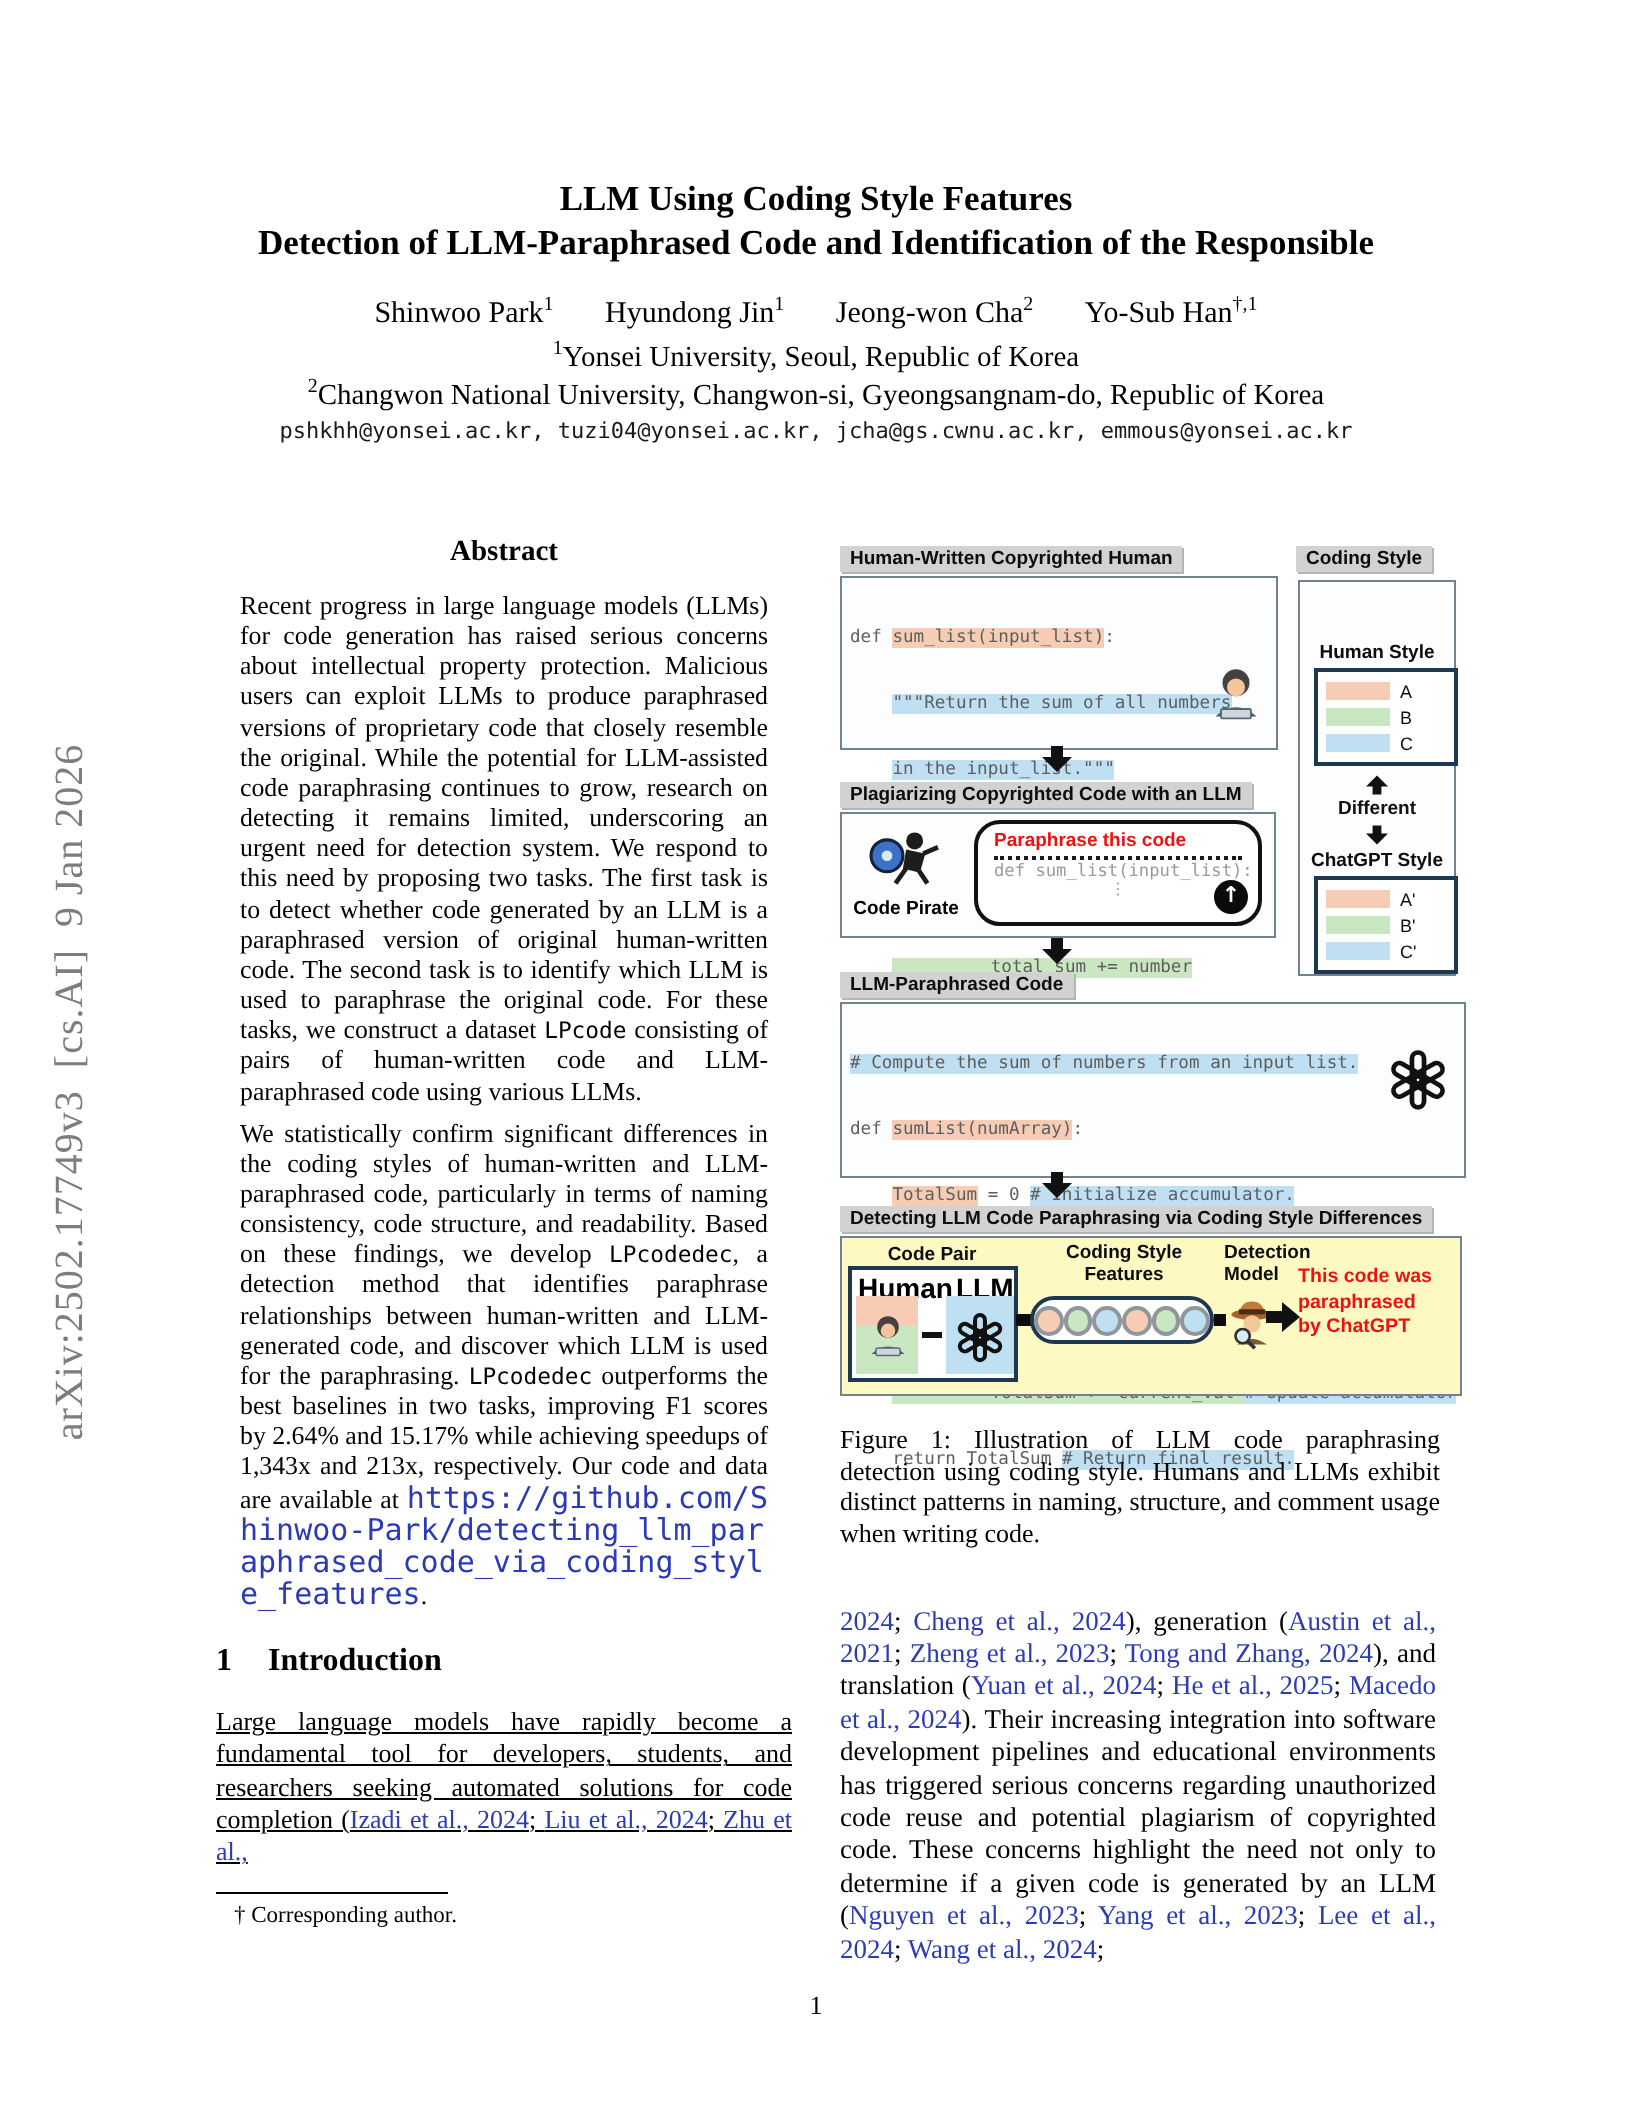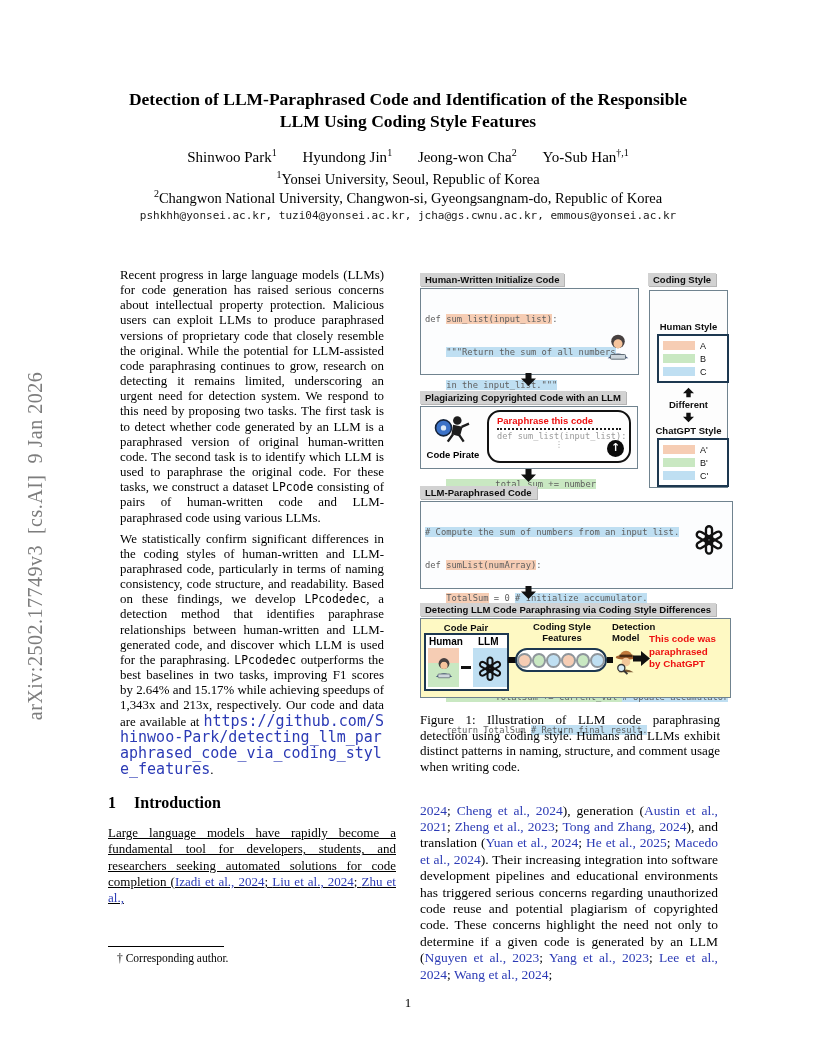--- a/index.html
+++ b/index.html
@@ -70,21 +70,21 @@
   .bubble-code{font-family:"DejaVu Sans Mono",monospace;font-size:8.6px;color:#9a9a9a;white-space:pre;}
   .bubble-vdots{text-align:center;color:#9a9a9a;font-size:8px;line-height:8px;}
   .send{position:absolute;right:5px;bottom:4px;width:17px;height:17px;border-radius:50%;
         background:#0b0b0b;color:#fff;text-align:center;line-height:16px;font-size:11px;
         font-weight:bold;font-family:"DejaVu Sans",sans-serif;}
 
   .detbox{position:absolute;background:#fef9c3;border:1.5px solid var(--boxborder);}
   .det-label{position:absolute;font-weight:bold;font-size:9.5px;line-height:11px;color:#0d0d0d;}
   .pairbox{position:absolute;left:3px;top:14px;width:85px;height:58px;border:2px solid var(--navyborder);
            background:#fff;box-sizing:border-box;}
-  .pair-name{position:absolute;top:1px;font-weight:bold;font-size:10px;}
+  .pair-name{position:absolute;top:1px;font-weight:bold;font-size:14px;}
   .pair-cell{position:absolute;top:13px;width:31px;height:39px;display:flex;align-items:center;justify-content:center;}
   .cell-human{left:2px;background:linear-gradient(var(--hlpink) 0 38%,var(--hlgreen) 38% 100%);}
   .cell-llm{left:47px;width:34px;background:var(--hlblue);}
   .minus{position:absolute;left:35px;top:31px;width:10px;height:3.2px;background:#111;}
   .conn{position:absolute;background:#0b0b0b;}
   .pill{position:absolute;left:94px;top:29px;width:92px;height:24px;border:2px solid var(--navyborder);
         border-radius:13px;background:#fff;display:flex;align-items:center;justify-content:center;gap:0px;box-sizing:border-box;}
   .dot{width:11px;height:11px;border-radius:50%;border:2.2px solid #8f969c;}
   .dot-pink{background:var(--hlpink);} .dot-green{background:var(--hlgreen);} .dot-blue{background:var(--hlblue);}
   .result{position:absolute;left:228px;top:14px;width:80px;color:var(--resultred);
@@ -97,54 +97,55 @@
   svg{display:block;}
 </style>
 </head>
 <body>
 
 <div class="page">
 
   <div class="arxiv">arXiv:2502.17749v3  [cs.AI]  9 Jan 2026</div>
 
   <div class="title">
+    <div>LLM Using Coding Style Features</div>
     <div>Detection of LLM-Paraphrased Code and Identification of the Responsible</div>
-    <div>LLM Using Coding Style Features</div>
   </div>
 
   <div class="authors">
     <span class="author"><span>Shinwoo Park</span><sup>1</sup></span>
     <span class="author"><span>Hyundong Jin</span><sup>1</sup></span>
     <span class="author"><span>Jeong-won Cha</span><sup>2</sup></span>
     <span class="author"><span>Yo-Sub Han</span><sup>†,1</sup></span>
   </div>
 
   <div class="affil affil1"><sup>1</sup><span>Yonsei University, Seoul, Republic of Korea</span></div>
   <div class="affil affil2"><sup>2</sup><span>Changwon National University, Changwon-si, Gyeongsangnam-do, Republic of Korea</span></div>
   <div class="emails">pshkhh@yonsei.ac.kr, tuzi04@yonsei.ac.kr, jcha@gs.cwnu.ac.kr, emmous@yonsei.ac.kr</div>
 
   <div class="col-left">
+    <div class="abs-heading">Abstract</div>
     <p class="abs-para"><span>Recent progress in large language models (LLMs) for code generation has raised serious concerns about intellectual property protection. Malicious users can exploit LLMs to produce paraphrased versions of proprietary code that closely resemble the original. While the potential for LLM-assisted code paraphrasing continues to grow, research on detecting it remains limited, underscoring an urgent need for detection system. We respond to this need by proposing two tasks. The first task is to detect whether code generated by an LLM is a paraphrased version of original human-written code. The second task is to identify which LLM is used to paraphrase the original code. For these tasks, we construct a dataset </span><span class="mono">LPcode</span><span> consisting of pairs of human-written code and LLM-paraphrased code using various LLMs.</span></p>
     <p class="abs-para"><span>We statistically confirm significant differences in the coding styles of human-written and LLM-paraphrased code, particularly in terms of naming consistency, code structure, and readability. Based on these findings, we develop </span><span class="mono">LPcodedec</span><span>, a detection method that identifies paraphrase relationships between human-written and LLM-generated code, and discover which LLM is used for the paraphrasing. </span><span class="mono">LPcodedec</span><span> outperforms the best baselines in two tasks, improving F1 scores by 2.64% and 15.17% while achieving speedups of 1,343x and 213x, respectively. Our code and data are available at </span><span class="monolink">https://github.com/Shinwoo-Park/detecting_llm_paraphrased_code_via_coding_style_features</span><span>.</span></p>
     <div class="sec-heading">
       <span class="num">1</span><span>Introduction</span>
     </div>
     <p class="body-para"><span>Large language models have rapidly become a fundamental tool for developers, students, and researchers seeking automated solutions for code completion (</span><span class="cite">Izadi et al., 2024</span><span>; </span><span class="cite">Liu et al., 2024</span><span>; </span><span class="cite">Zhu et al.,</span></p>
   </div>
 
   <div class="footnote">
     <div class="fn-rule"></div>
     <div class="fn-text">† Corresponding author.</div>
   </div>
 
   <div class="pageno">1</div>
 
   <div class="figure">
 
-    <div class="fig-hdr" style="left:1px;top:1px;">Human-Written Initialize Code</div>
+    <div class="fig-hdr" style="left:1px;top:1px;">Human-Written Copyrighted Human</div>
     <div class="codebox" style="left:1px;top:16px;width:209px;height:79px;">
       <div><span>def </span><span class="hp">sum_list(input_list)</span><span>:</span></div>
       <div><span>    </span><span class="hb">"""Return the sum of all numbers</span></div>
       <div><span>    </span><span class="hb">in the input_list."""</span></div>
       <div><span>    </span><span class="hp">total_sum</span><span> = 0</span></div>
       <div><span>    </span><span class="hg">for number in input_list:</span></div>
       <div><span>    </span><span class="hg">    total_sum += number</span></div>
       <div><span>    return total_sum</span></div>
       <svg style="position:absolute;right:5px;bottom:12px;" width="30" height="30" viewBox="0 0 32 32">
         <circle cx="16" cy="10" r="7.2" fill="#474040"></circle>

